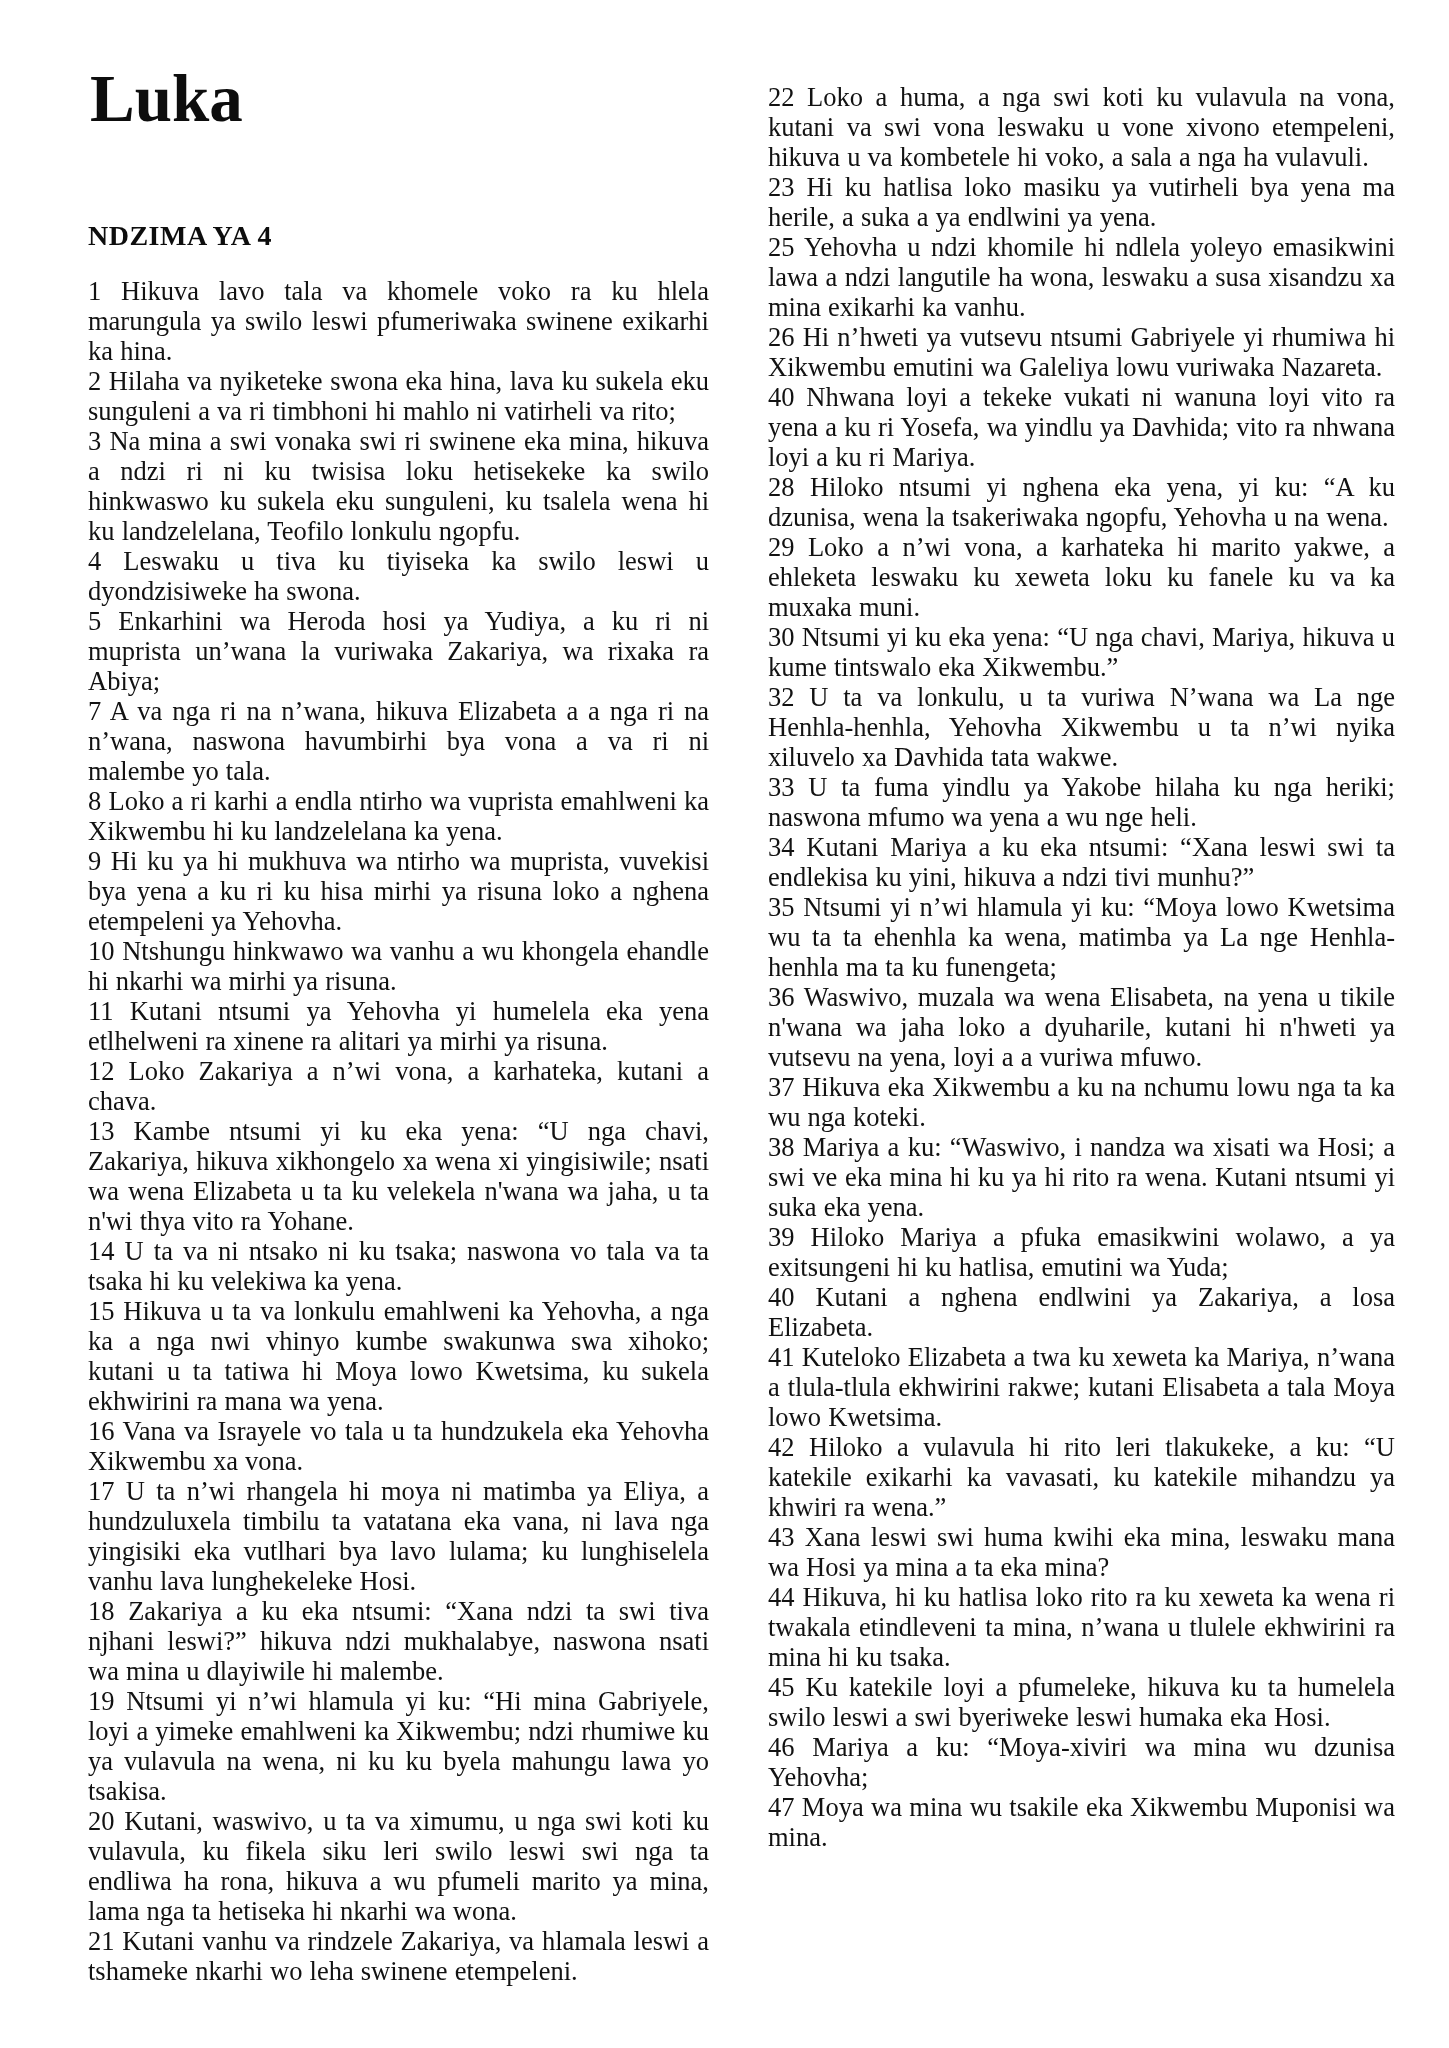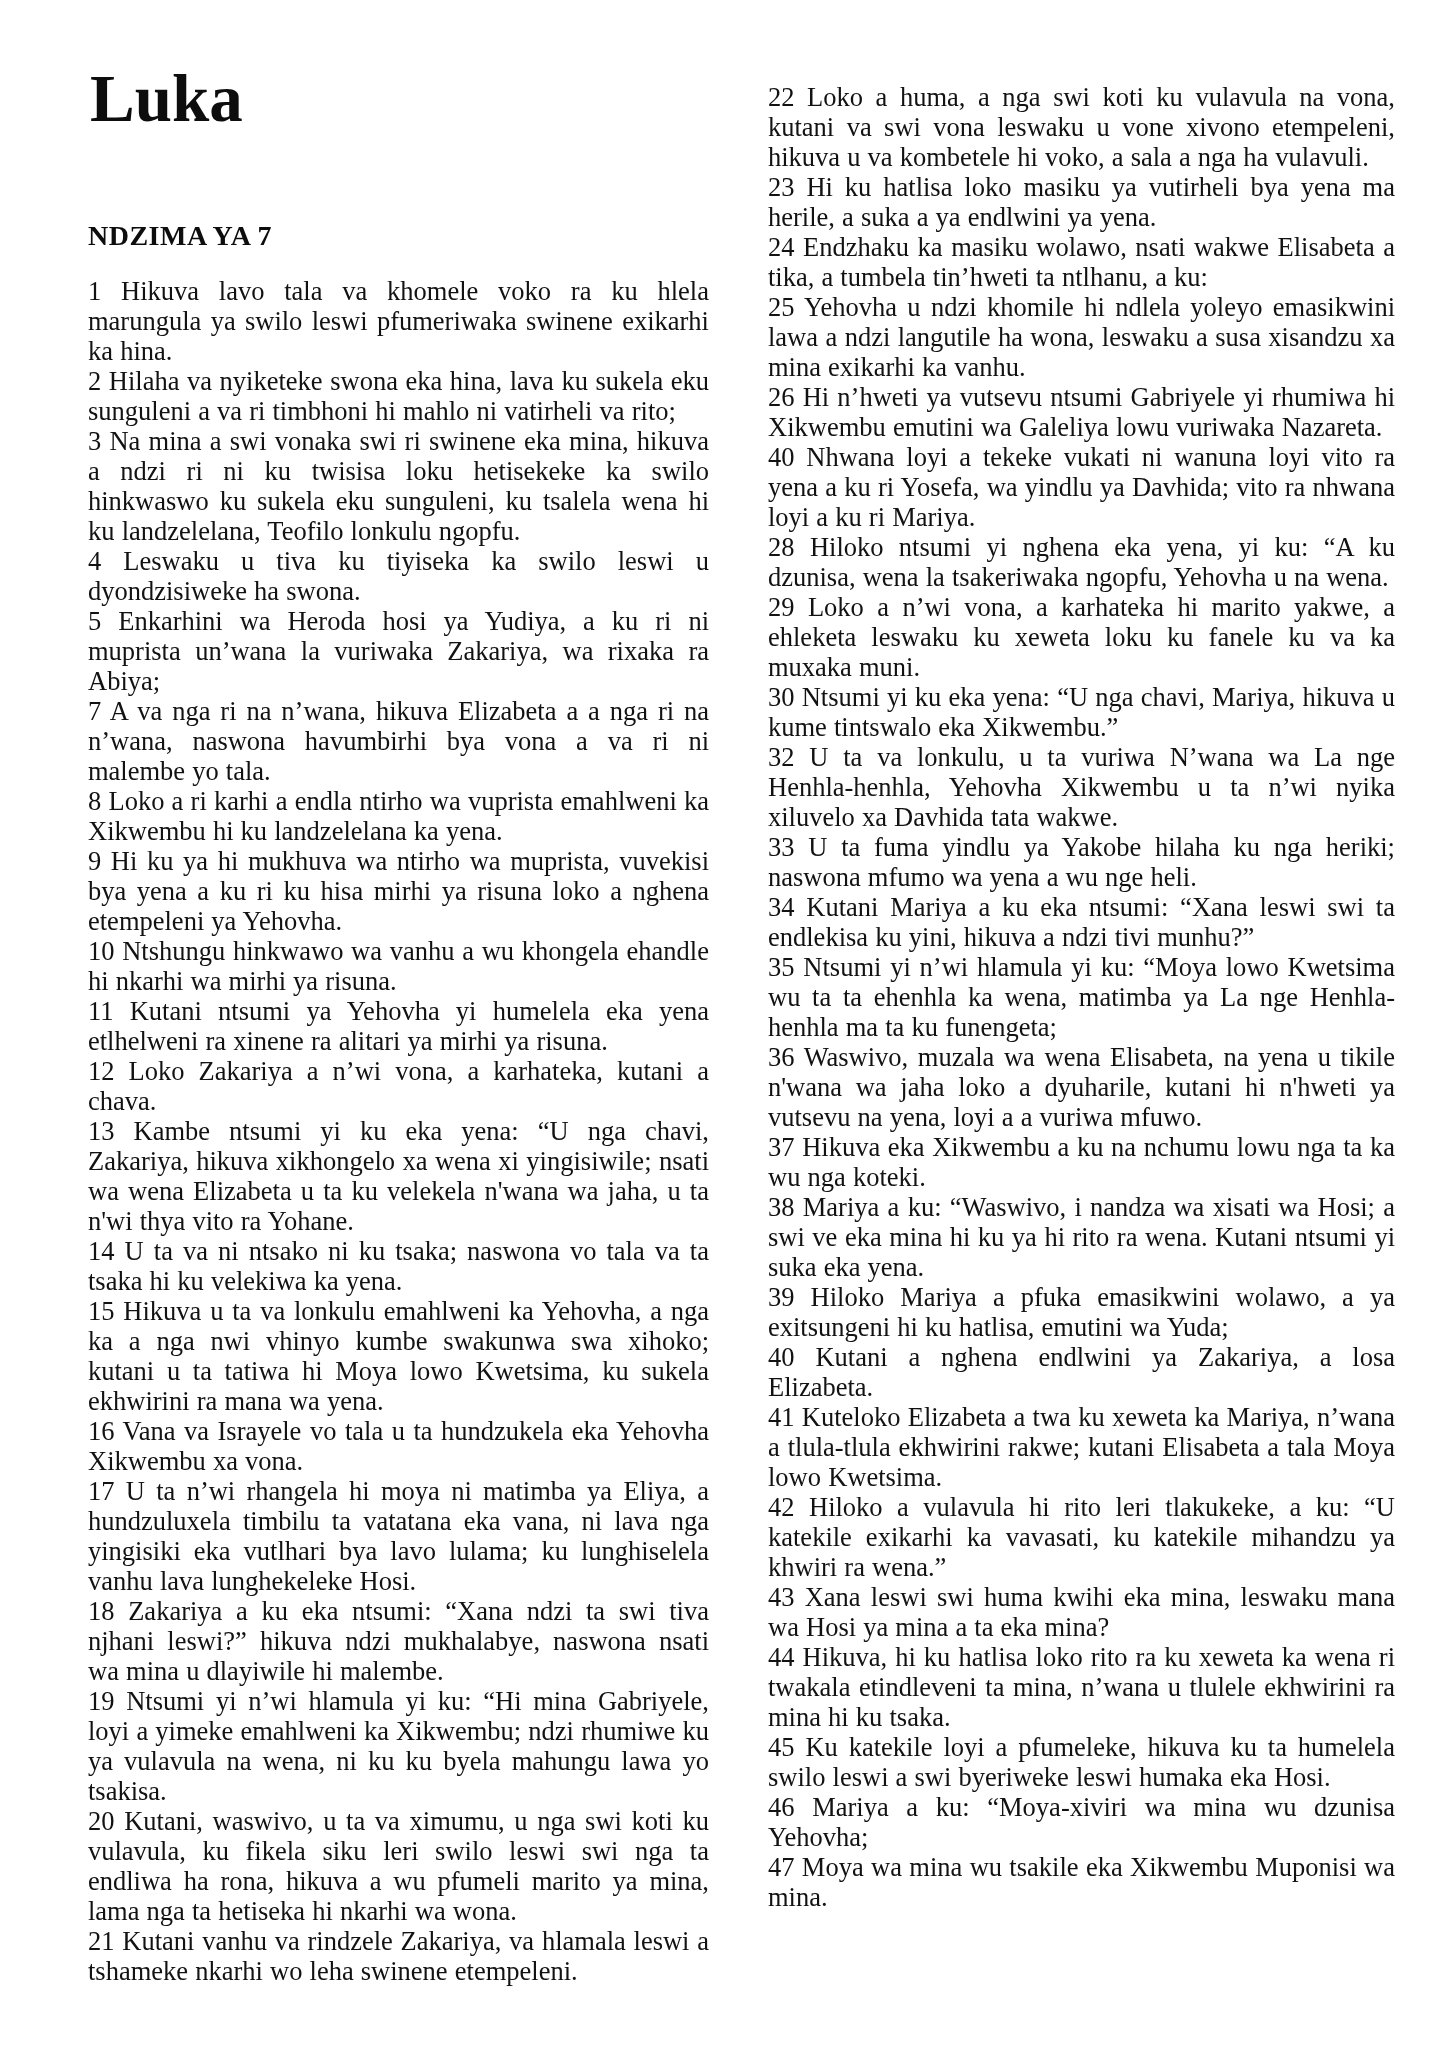--- a/index.html
+++ b/index.html
@@ -59,21 +59,21 @@
     word-spacing: 0.5px;
   }
 </style>
 </head>
 <body>
 
 <div class="page">
 
   <h1 class="book-title">Luka</h1>
 
-  <h2 class="chapter-heading">NDZIMA YA 7</h2>
+  <h2 class="chapter-heading">NDZIMA YA 4</h2>
 
   <div class="col col-left">
     <p class="verse">1 Hikuva lavo tala va khomele voko ra ku hlela marungula ya swilo leswi pfumeriwaka swinene exikarhi ka hina.</p>
     <p class="verse">2 Hilaha va nyiketeke swona eka hina, lava ku sukela eku sunguleni a va ri timbhoni hi mahlo ni vatirheli va rito;</p>
     <p class="verse">3 Na mina a swi vonaka swi ri swinene eka mina, hikuva a ndzi ri ni ku twisisa loku hetisekeke ka swilo hinkwaswo ku sukela eku sunguleni, ku tsalela wena hi ku landzelelana, Teofilo lonkulu ngopfu.</p>
     <p class="verse">4 Leswaku u tiva ku tiyiseka ka swilo leswi u dyondzisiweke ha swona.</p>
     <p class="verse">5 Enkarhini wa Heroda hosi ya Yudiya, a ku ri ni muprista un’wana la vuriwaka Zakariya, wa rixaka ra Abiya;</p>
     <p class="verse">7 A va nga ri na n’wana, hikuva Elizabeta a a nga ri na n’wana, naswona havumbirhi bya vona a va ri ni malembe yo tala.</p>
     <p class="verse">8 Loko a ri karhi a endla ntirho wa vuprista emahlweni ka Xikwembu hi ku landzelelana ka yena.</p>
     <p class="verse">9 Hi ku ya hi mukhuva wa ntirho wa muprista, vuvekisi bya yena a ku ri ku hisa mirhi ya risuna loko a nghena etempeleni ya Yehovha.</p>
@@ -87,21 +87,20 @@
     <p class="verse">17 U ta n’wi rhangela hi moya ni matimba ya Eliya, a hundzuluxela timbilu ta vatatana eka vana, ni lava nga yingisiki eka vutlhari bya lavo lulama; ku lunghiselela vanhu lava lunghekeleke Hosi.</p>
     <p class="verse">18 Zakariya a ku eka ntsumi: “Xana ndzi ta swi tiva njhani leswi?” hikuva ndzi mukhalabye, naswona nsati wa mina u dlayiwile hi malembe.</p>
     <p class="verse">19 Ntsumi yi n’wi hlamula yi ku: “Hi mina Gabriyele, loyi a yimeke emahlweni ka Xikwembu; ndzi rhumiwe ku ya vulavula na wena, ni ku ku byela mahungu lawa yo tsakisa.</p>
     <p class="verse">20 Kutani, waswivo, u ta va ximumu, u nga swi koti ku vulavula, ku fikela siku leri swilo leswi swi nga ta endliwa ha rona, hikuva a wu pfumeli marito ya mina, lama nga ta hetiseka hi nkarhi wa wona.</p>
     <p class="verse">21 Kutani vanhu va rindzele Zakariya, va hlamala leswi a tshameke nkarhi wo leha swinene etempeleni.</p>
   </div>
 
   <div class="col col-right">
     <p class="verse">22 Loko a huma, a nga swi koti ku vulavula na vona, kutani va swi vona leswaku u vone xivono etempeleni, hikuva u va kombetele hi voko, a sala a nga ha vulavuli.</p>
     <p class="verse">23 Hi ku hatlisa loko masiku ya vutirheli bya yena ma herile, a suka a ya endlwini ya yena.</p>
-    <p class="verse">24 Endzhaku ka masiku wolawo, nsati wakwe Elisabeta a tika, a tumbela tin’hweti ta ntlhanu, a ku:</p>
     <p class="verse">25 Yehovha u ndzi khomile hi ndlela yoleyo emasikwini lawa a ndzi langutile ha wona, leswaku a susa xisandzu xa mina exikarhi ka vanhu.</p>
     <p class="verse">26 Hi n’hweti ya vutsevu ntsumi Gabriyele yi rhumiwa hi Xikwembu emutini wa Galeliya lowu vuriwaka Nazareta.</p>
     <p class="verse">40 Nhwana loyi a tekeke vukati ni wanuna loyi vito ra yena a ku ri Yosefa, wa yindlu ya Davhida; vito ra nhwana loyi a ku ri Mariya.</p>
     <p class="verse">28 Hiloko ntsumi yi nghena eka yena, yi ku: “A ku dzunisa, wena la tsakeriwaka ngopfu, Yehovha u na wena.</p>
     <p class="verse">29 Loko a n’wi vona, a karhateka hi marito yakwe, a ehleketa leswaku ku xeweta loku ku fanele ku va ka muxaka muni.</p>
     <p class="verse">30 Ntsumi yi ku eka yena: “U nga chavi, Mariya, hikuva u kume tintswalo eka Xikwembu.”</p>
     <p class="verse">32 U ta va lonkulu, u ta vuriwa N’wana wa La nge Henhla-henhla, Yehovha Xikwembu u ta n’wi nyika xiluvelo xa Davhida tata wakwe.</p>
     <p class="verse">33 U ta fuma yindlu ya Yakobe hilaha ku nga heriki; naswona mfumo wa yena a wu nge heli.</p>
     <p class="verse">34 Kutani Mariya a ku eka ntsumi: “Xana leswi swi ta endlekisa ku yini, hikuva a ndzi tivi munhu?”</p>
     <p class="verse">35 Ntsumi yi n’wi hlamula yi ku: “Moya lowo Kwetsima wu ta ta ehenhla ka wena, matimba ya La nge Henhla-henhla ma ta ku funengeta;</p>

